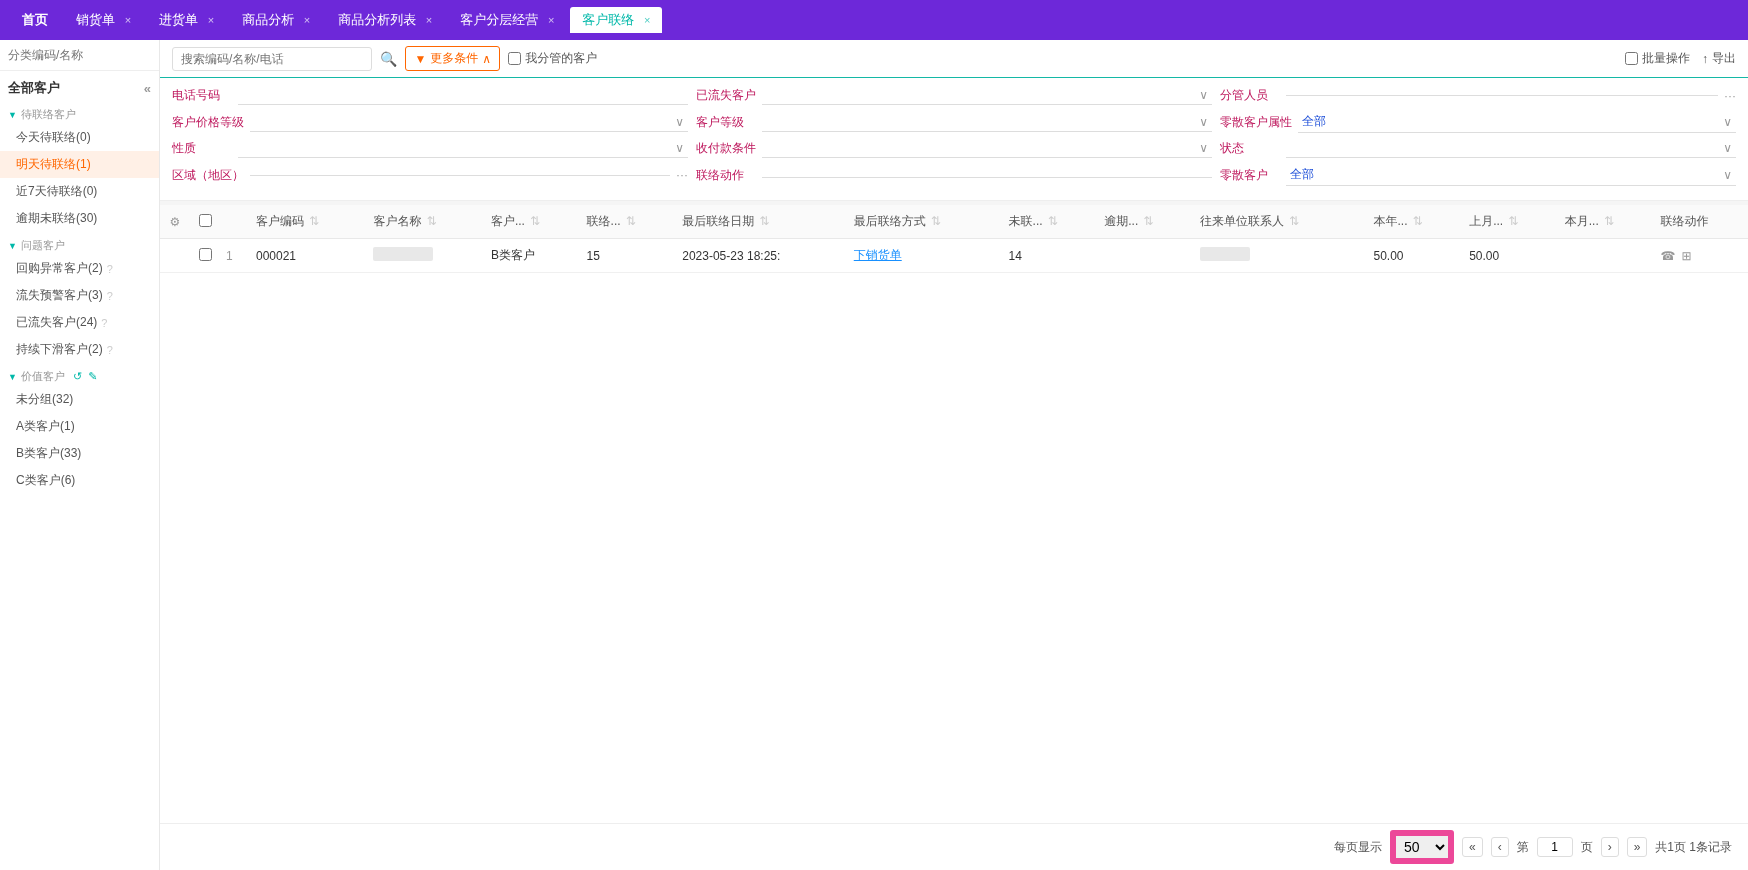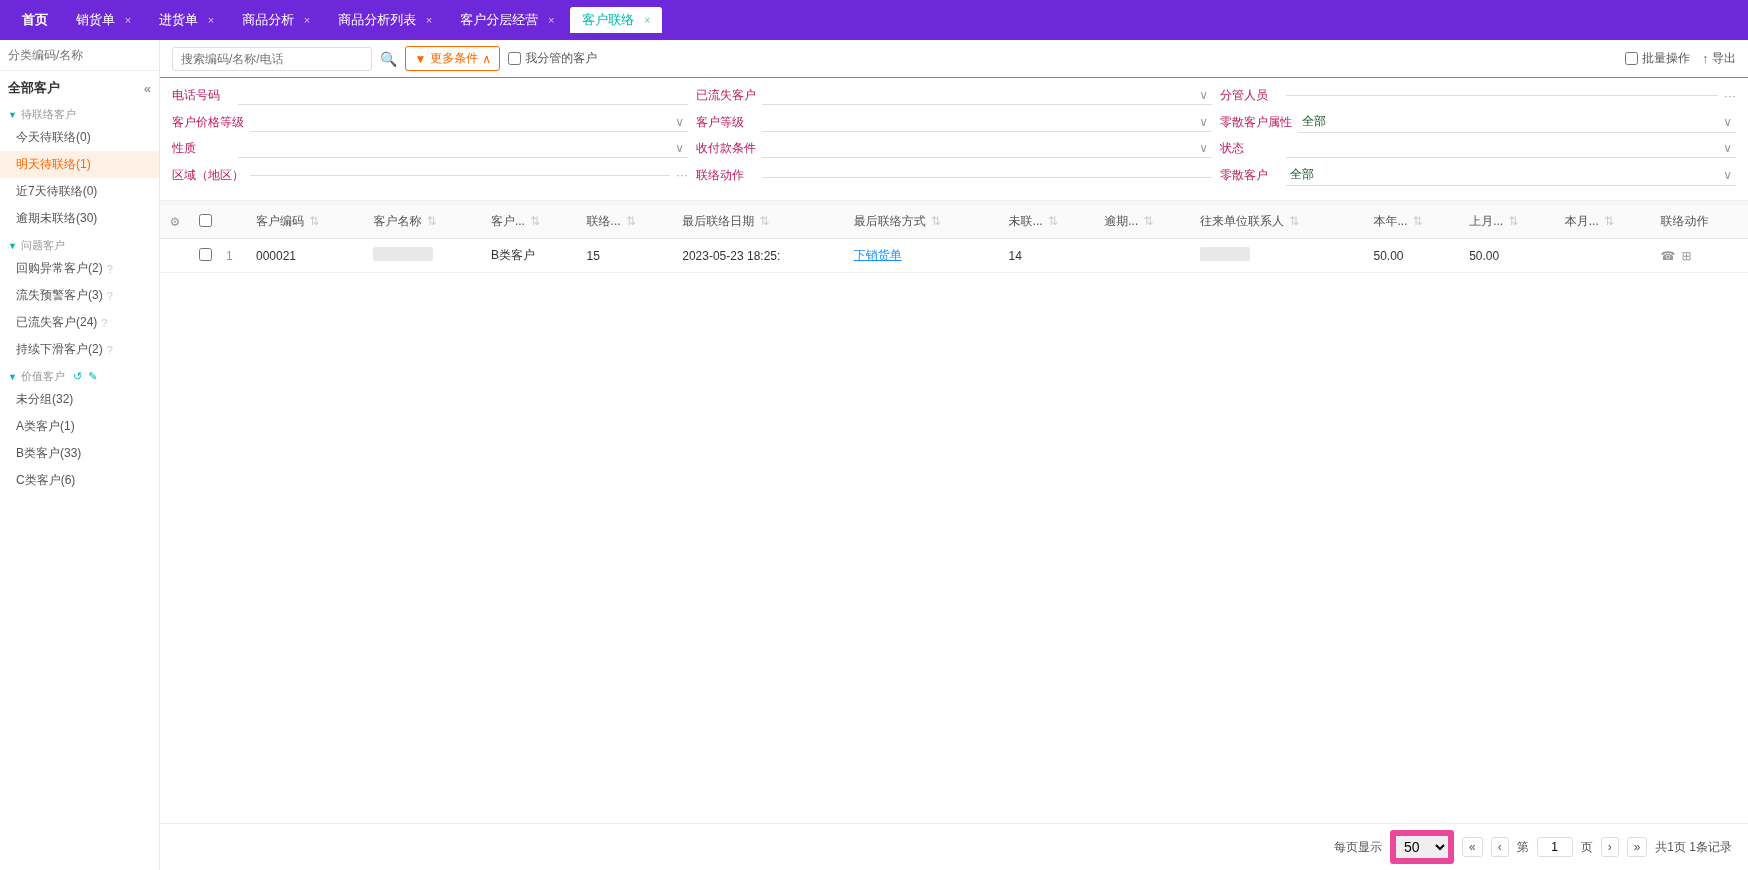--- a/index.html
+++ b/index.html
@@ -213,21 +213,21 @@
     }
     .adv-filter-select {
       flex: 1;
       display: flex;
       align-items: center;
       border-bottom: 1px solid #ddd;
       padding: 2px 4px;
       cursor: pointer;
     }
     .adv-filter-select .dropdown-arrow { margin-left: auto; color: #999; }
-    .adv-filter-select .select-val { color: #14532d; font-size: 12px; }
+    .adv-filter-select .select-val { color: #1d4ed8; font-size: 12px; }
     .adv-filter-more { color: #999; font-size: 12px; cursor: pointer; }
 
     .action-buttons {
       display: flex;
       align-items: flex-start;
       flex-direction: column;
       gap: 4px;
       min-width: 60px;
     }
     .btn-query {

